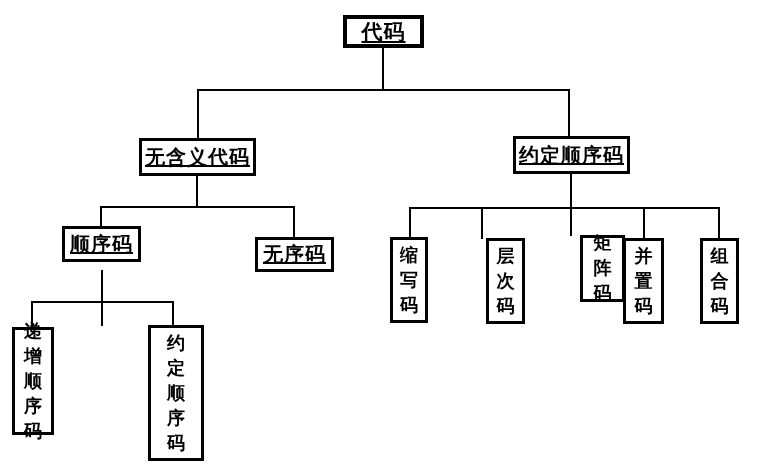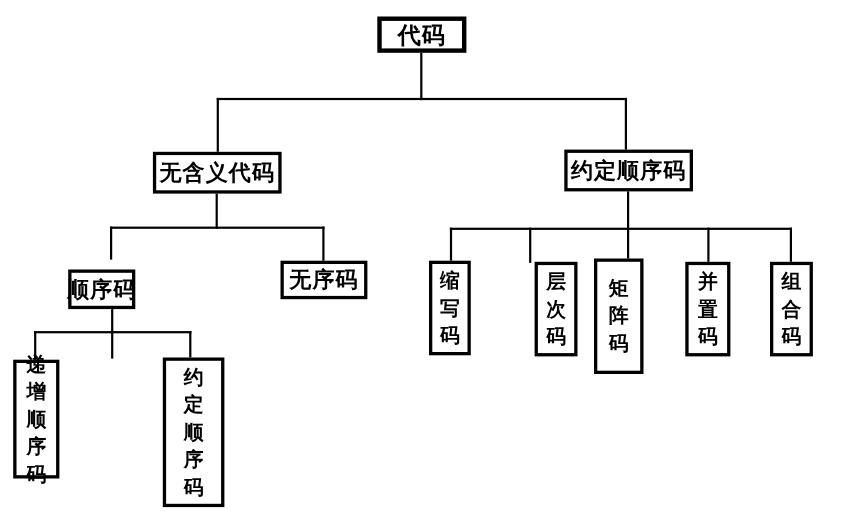--- a/index.html
+++ b/index.html
@@ -23,20 +23,21 @@
     color: #000000;
     display: flex;
     align-items: center;
     justify-content: center;
     font-weight: bold;
   }
   .hbox {
     font-size: 20px;
     letter-spacing: 1px;
     white-space: nowrap;
+    text-decoration: underline;
   }
   .rootbox {
     border-width: 4px;
     font-size: 21px;
   }
   .vbox {
     font-size: 18px;
   }
   .vtext {
     display: block;
@@ -90,21 +91,21 @@
   </div>
 
   <div class="box hbox" style="left:139px;top:138px;width:117px;height:38px">
     <span>无含义代码</span>
   </div>
 
   <div class="box hbox" style="left:513px;top:136px;width:117px;height:38px">
     <span>约定顺序码</span>
   </div>
 
-  <div class="box hbox" style="left:62px;top:245px;width:61px;height:36px">
+  <div class="box hbox" style="left:62px;top:226px;width:79px;height:36px">
     <span>顺序码</span>
   </div>
 
   <div class="box hbox" style="left:255px;top:237px;width:79px;height:35px">
     <span>无序码</span>
   </div>
 
   <div class="box vbox" style="left:12px;top:327px;width:42px;height:108px">
     <span class="vtext">递增顺序码</span>
   </div>
@@ -115,21 +116,21 @@
   </div>
 
   <div class="box vbox" style="left:390px;top:237px;width:38px;height:86px">
     <span class="vtext">缩写码</span>
   </div>
 
   <div class="box vbox" style="left:486px;top:238px;width:39px;height:86px">
     <span class="vtext">层次码</span>
   </div>
 
-  <div class="box vbox" style="left:540px;top:235px;width:45px;height:105px">
+  <div class="box vbox" style="left:580px;top:235px;width:45px;height:67px">
     <span class="vtext">矩阵码</span>
   </div>
 
   <div class="box vbox" style="left:623px;top:238px;width:41px;height:86px">
     <span class="vtext">并置码</span>
   </div>
 
   <div class="box vbox" style="left:700px;top:238px;width:39px;height:86px">
     <span class="vtext">组合码</span>
   </div>

